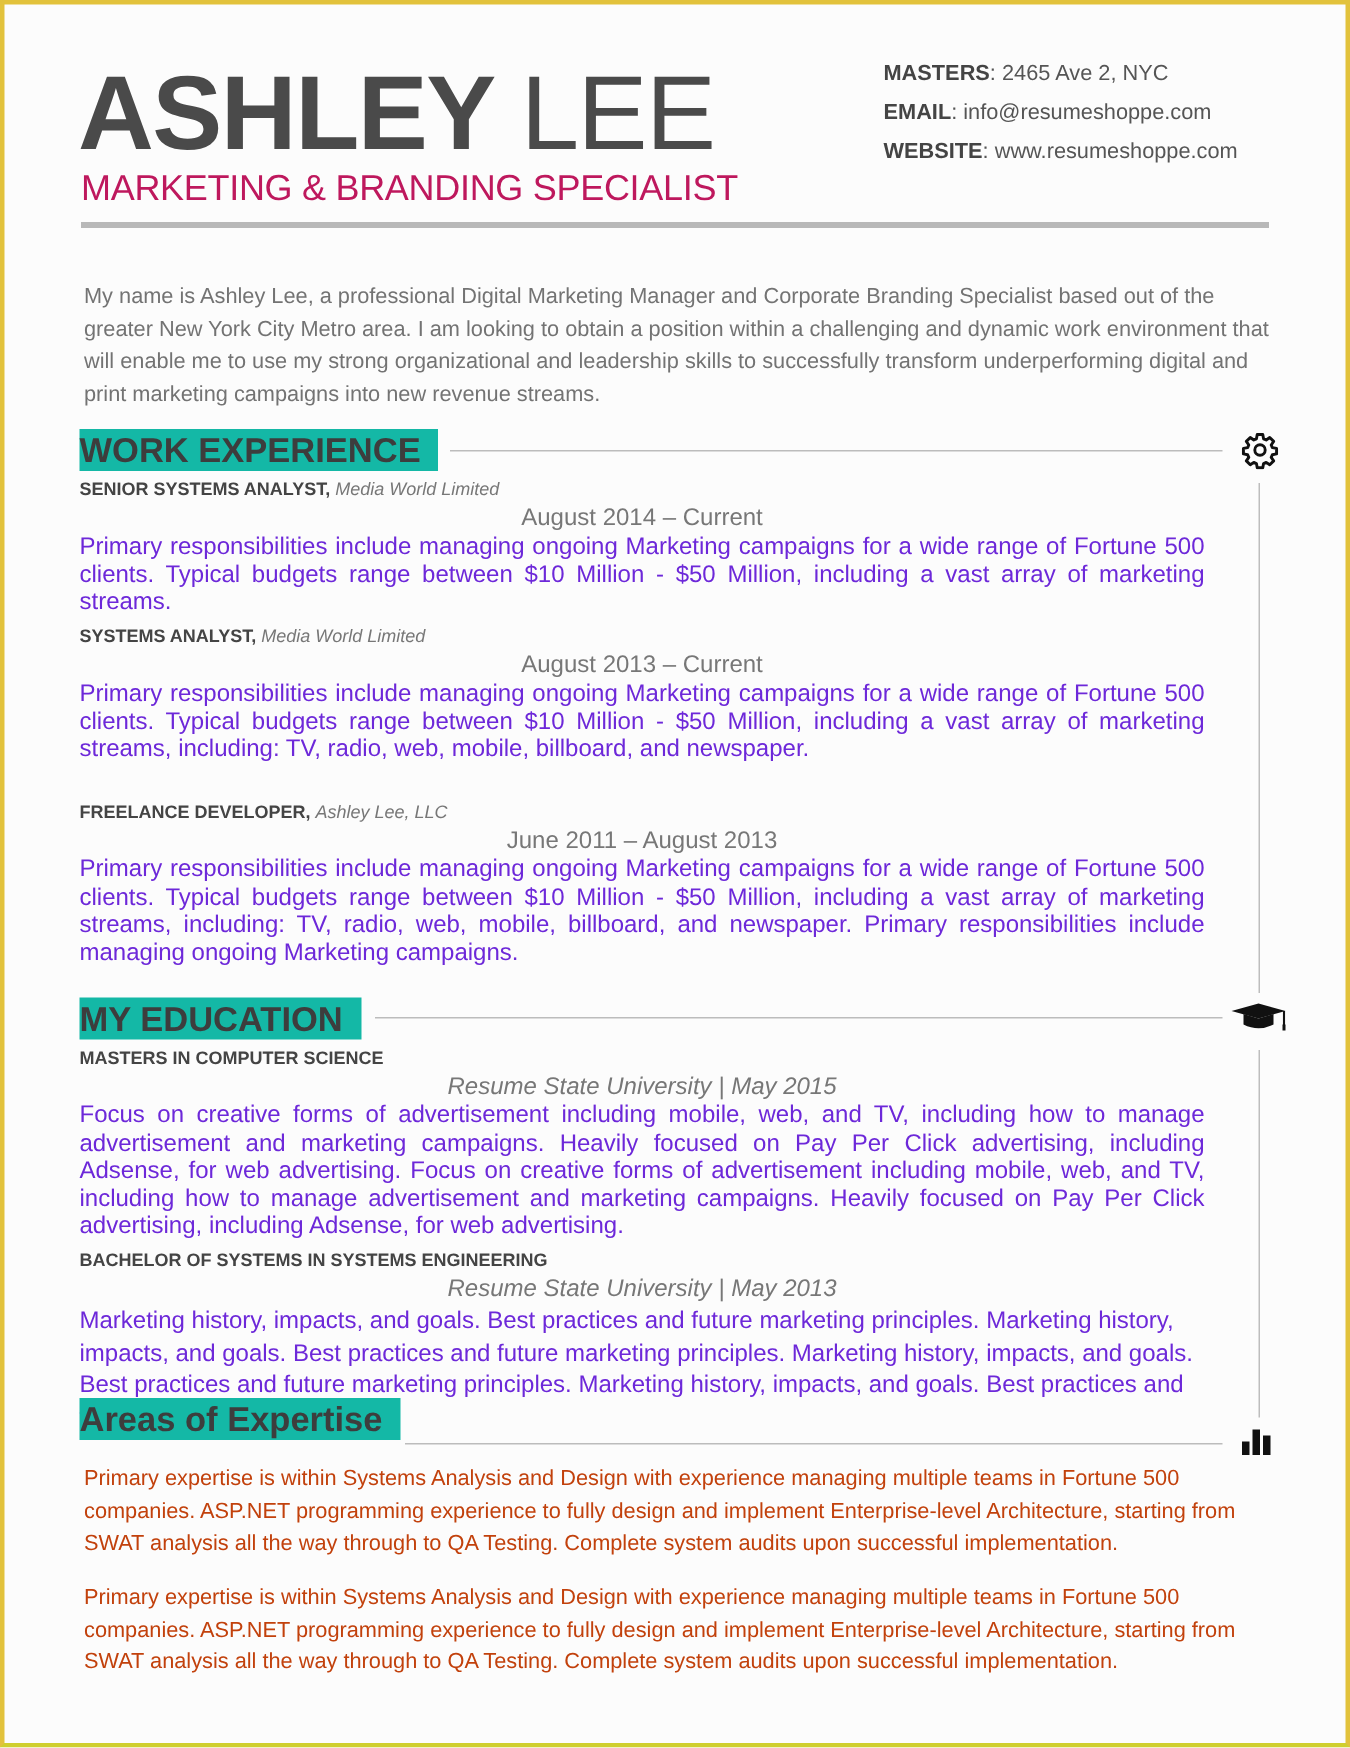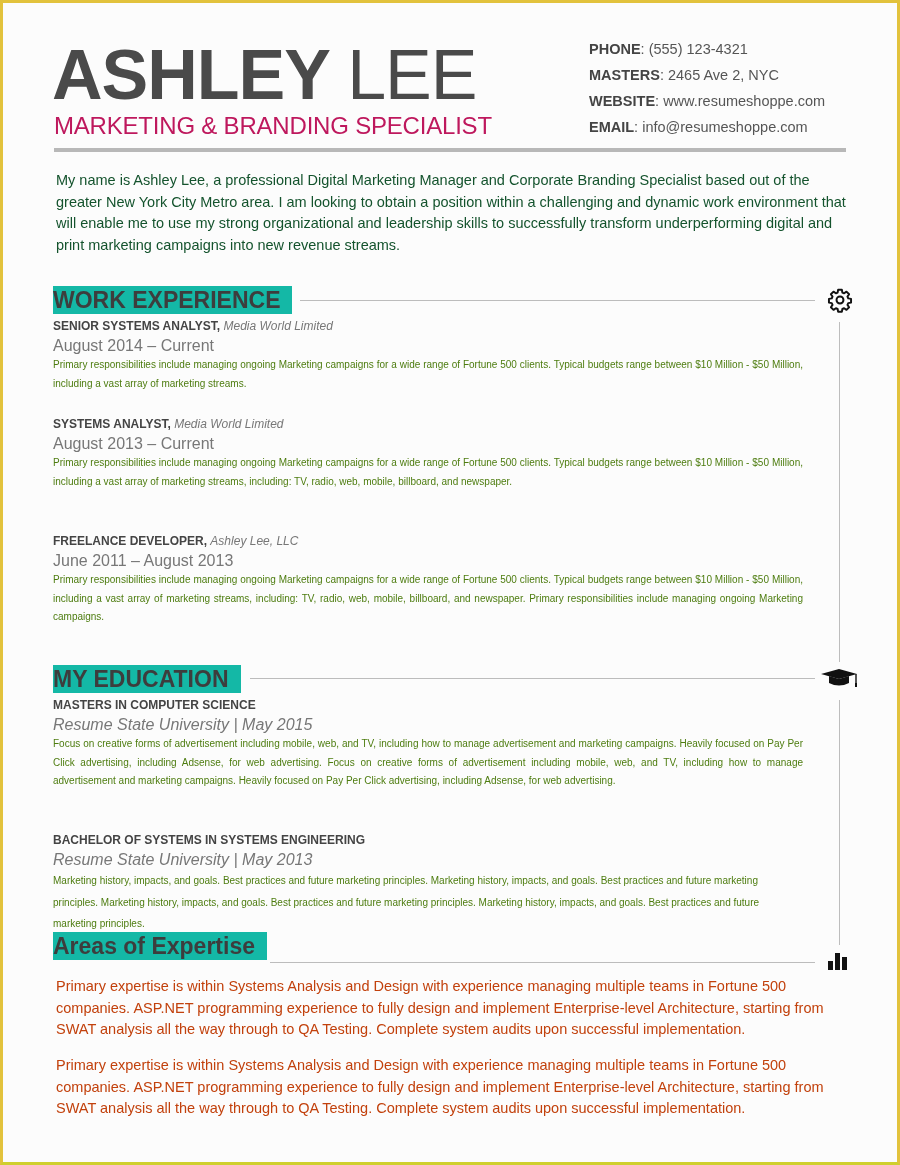--- a/index.html
+++ b/index.html
@@ -16,63 +16,60 @@
   .name .last { font-weight: normal; text-align: right; }
   .title {
     position: absolute; left: 54px; top: 112px; font-size: 24px; color: #be185d;
     white-space: nowrap; letter-spacing: -0.2px;
   }
   .contact { position: absolute; left: 589px; top: 38px; font-size: 14.5px; color: #555; }
   .contact .row { height: 26px; line-height: 22px; white-space: nowrap; }
   .contact .lbl { font-weight: bold; color: #444; }
   .header-rule { position: absolute; left: 54px; top: 148px; width: 792px; height: 4px; background: #b8b8b8; }
   .summary {
-    position: absolute; left: 56px; top: 170px; width: 790px; font-size: 14.5px;
-    line-height: 21.5px; color: #14532d;
+    position: absolute; left: 56px; top: 188px; width: 790px; font-size: 14.5px;
+    line-height: 21.5px; color: #737373;
   }
   .section-head {
     position: absolute; left: 53px; font-size: 23px; font-weight: bold; color: #3d3d3d;
     white-space: nowrap; background: #14b8a6; padding-right: 12px; line-height: 28px;
   }
   .section-head.mixed { font-weight: bold; }
   .section-rule { position: absolute; height: 1px; background: #bcbcbc; }
   .timeline { position: absolute; width: 1px; background: #bdbdbd; }
   .icon { position: absolute; }
   .entry { position: absolute; left: 53px; width: 750px; }
   .entry .role { font-size: 12px; font-weight: bold; color: #444; line-height: 20px; white-space: nowrap; }
   .entry .role .org { font-weight: normal; font-style: italic; color: #777; }
-  .entry .dates { font-size: 16px; color: #777; line-height: 20px; }
+  .entry .dates { font-size: 16px; color: #777; line-height: 20px; text-align: center; }
   .entry .dates.it { font-style: italic; }
-  .entry .desc { font-size: 10px; line-height: 18.5px; color: #4d7c0f; text-align: justify; }
+  .entry .desc { font-size: 16px; line-height: 18.5px; color: #6d28d9; text-align: justify; }
   .entry .desc.loose { line-height: 21.5px; text-align: left; }
   .exp { position: absolute; left: 56px; width: 776px; font-size: 14.5px; line-height: 21.5px; color: #c2410c; }
 </style>
 </head>
 <body>
 
 <div class="frame"></div>
 
 <div class="name">
   <span>ASHLEY</span>
   <span class="last">LEE</span>
 </div>
 <div class="title">MARKETING &amp; BRANDING SPECIALIST</div>
 
 <div class="contact">
   <div class="row">
-    <span class="lbl">PHONE</span>: <span>(555) 123-4321</span>
-  </div>
-  <div class="row">
     <span class="lbl">MASTERS</span>: <span>2465 Ave 2, NYC</span>
   </div>
   <div class="row">
-    <span class="lbl">WEBSITE</span>: <span>www.resumeshoppe.com</span>
+    <span class="lbl">EMAIL</span>: <span>info@resumeshoppe.com</span>
   </div>
   <div class="row">
-    <span class="lbl">EMAIL</span>: <span>info@resumeshoppe.com</span>
+    <span class="lbl">WEBSITE</span>: <span>www.resumeshoppe.com</span>
   </div>
 </div>
 
 <div class="header-rule"></div>
 
 <div class="summary">My name is Ashley Lee, a professional Digital Marketing Manager and Corporate Branding Specialist based out of the greater New York City Metro area. I am looking to obtain a position within a challenging and dynamic work environment that will enable me to use my strong organizational and leadership skills to successfully transform underperforming digital and print marketing campaigns into new revenue streams.</div>
 
 <div class="timeline" style="left:839px; top:322px; height:340px;"></div>
 <div class="timeline" style="left:839px; top:700px; height:245px;"></div>
 

